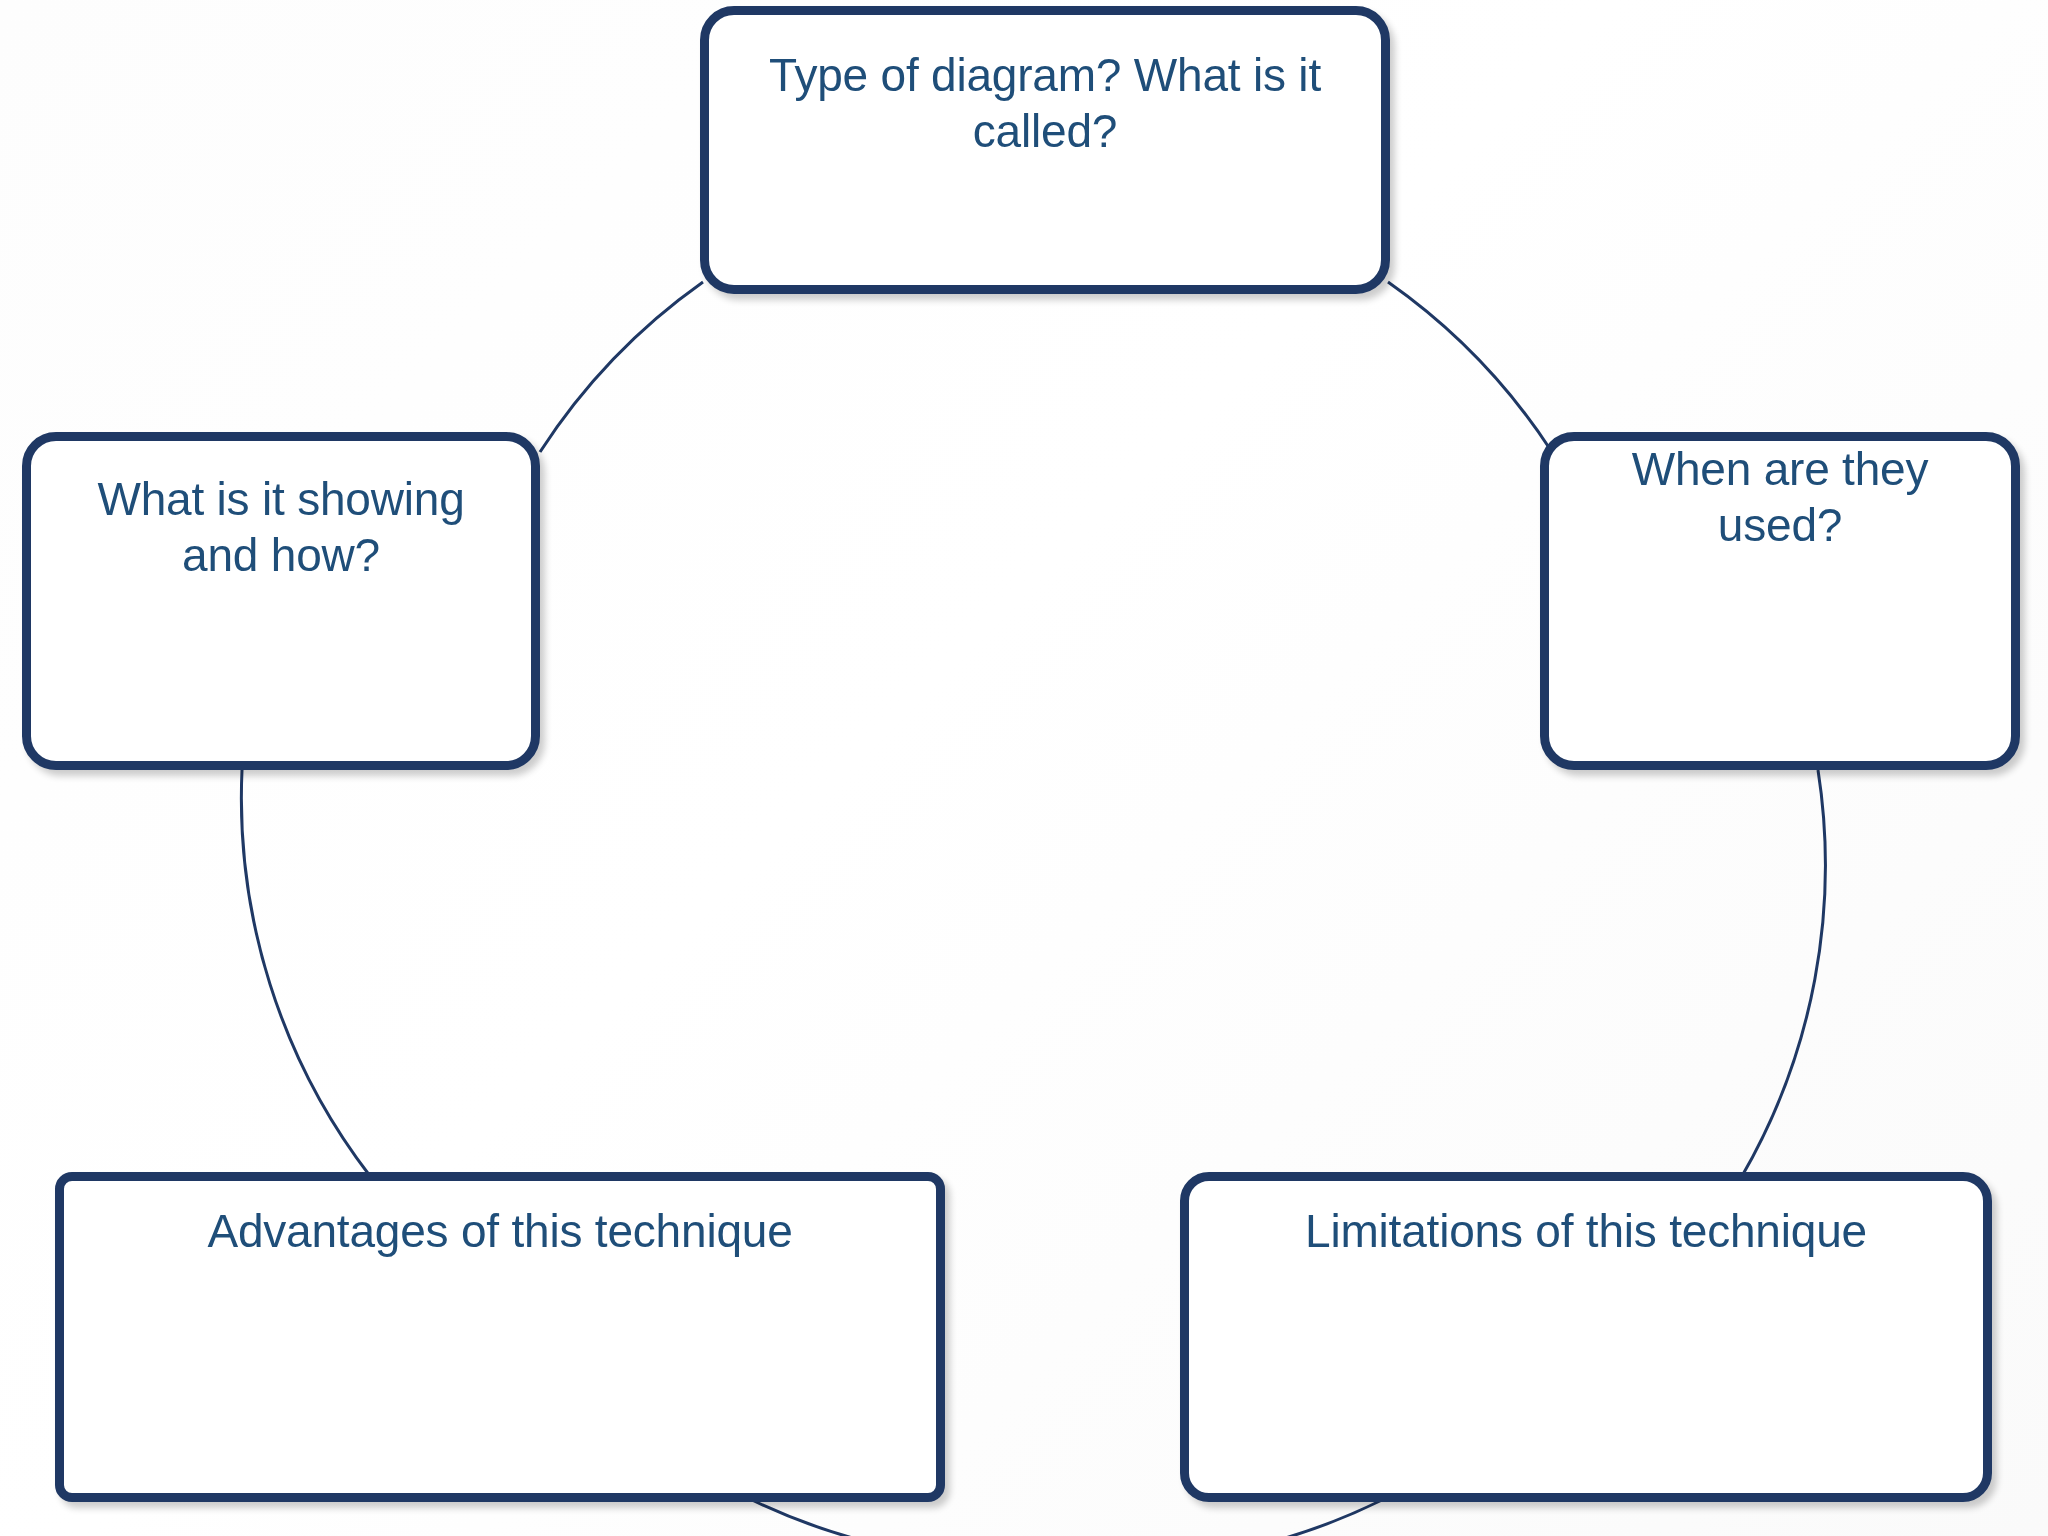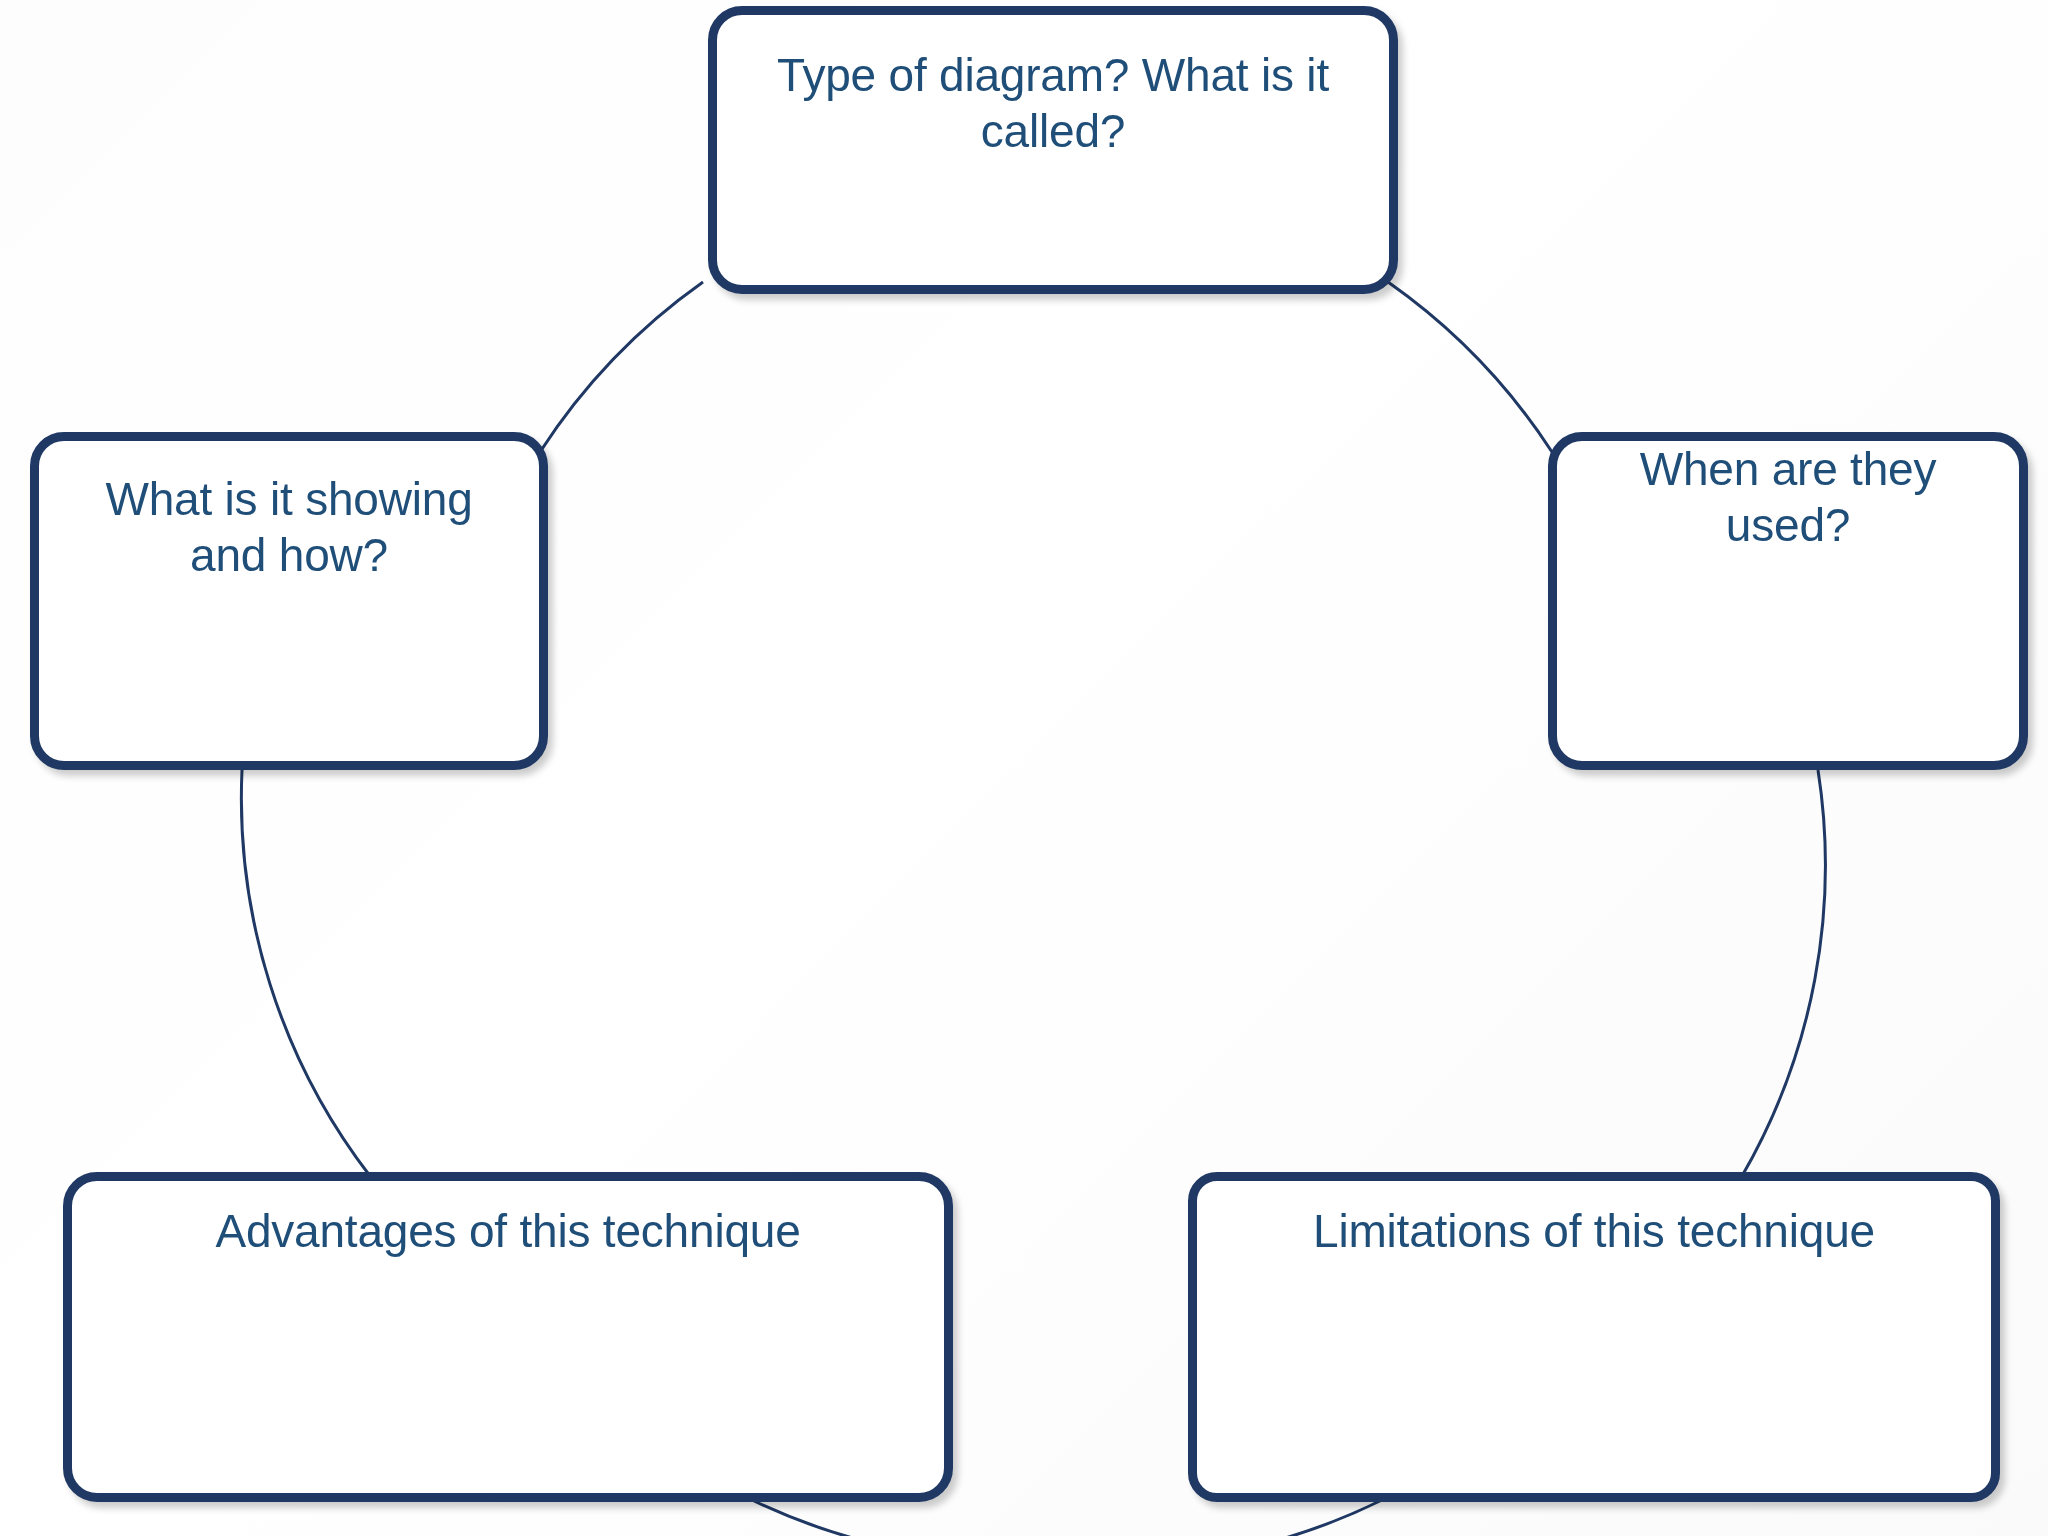--- a/index.html
+++ b/index.html
@@ -33,21 +33,20 @@
   .node {
     position: absolute;
     box-sizing: border-box;
     background: #ffffff;
     border: 9px solid #1F3864;
     border-radius: 34px;
     box-shadow: 5px 6px 7px rgba(0,0,0,0.20);
     display: flex;
     justify-content: center;
     z-index: 5;
-    margin-left: 8px;
   }
   .node-label {
     color: #1F4E79;
     text-align: center;
     line-height: 1.22;
     font-weight: 400;
     letter-spacing: -0.2px;
     width: 88%;
   }
 
@@ -70,20 +69,21 @@
     left: 1540px; top: 432px;
     width: 480px;  height: 338px;
     align-items: flex-start;
   }
   #node-when .node-label { font-size: 46px; }
 
   #node-advantages {
     left: 55px;  top: 1172px;
     width: 890px; height: 330px;
     align-items: flex-start;
+    border-radius: 17px;
   }
   #node-advantages .node-label { font-size: 46px; padding-top: 22px; }
 
   #node-limitations {
     left: 1180px; top: 1172px;
     width: 812px;  height: 330px;
     align-items: flex-start;
     border-radius: 29px;
   }
   #node-limitations .node-label { font-size: 46px; padding-top: 22px; }

